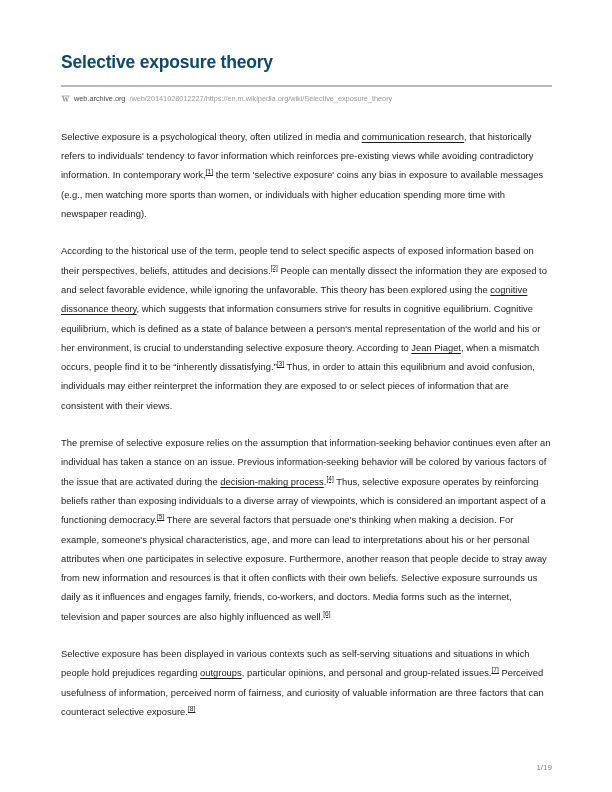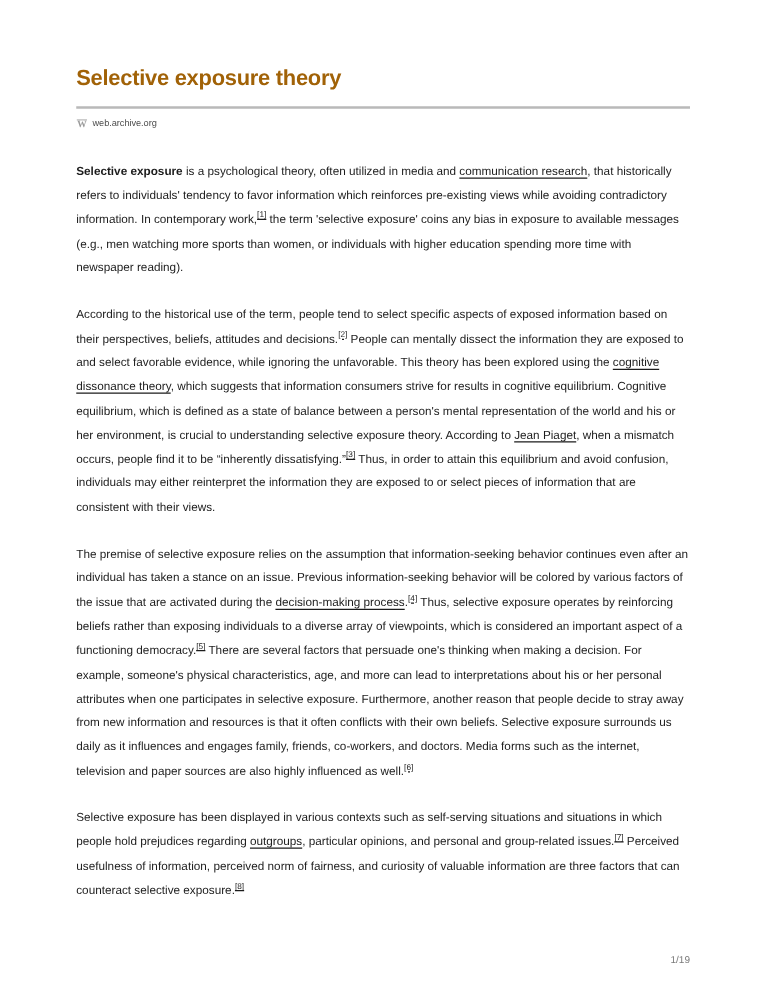--- a/index.html
+++ b/index.html
@@ -24,21 +24,21 @@
     box-sizing: border-box;
     padding: 52px 60px 0 61px;
   }
 
   
   .doc-title {
     font-size: 17.5px;
     font-weight: bold;
     line-height: 1.25;
     letter-spacing: -0.2px;
-    color: #a16207;
+    color: #0c4a6e;
     margin: 0 0 11px 0;
   }
 
   .title-rule {
     height: 2px;
     background: #b9b9b9;
     width: 491px;
     margin: 0 0 8px 0;
   }
 
@@ -78,21 +78,21 @@
     color: #1c1c1c;
     text-align: left;
   }
   .para {
     margin: 0 0 18px 0;
     letter-spacing: 0.01px;
   }
   .para:last-child { margin-bottom: 0; }
 
   .lead-term {
-    font-weight: bold;
+    font-weight: normal;
   }
   a.wlink {
     color: inherit;
     text-decoration: underline;
     text-underline-offset: 1.5px;
   }
   sup.ref {
     font-size: 6.6px;
     vertical-align: super;
     line-height: 0;
@@ -122,20 +122,21 @@
   <div class="title-rule"></div>
 
   <div class="source-line">
     <span class="wiki-mark">
       <svg width="9" height="9" viewBox="0 0 12 12" aria-hidden="true">
         <text x="6" y="9.3" font-family="Liberation Serif, serif" font-size="10" font-weight="bold" text-anchor="middle" fill="#999999">W</text>
         <rect x="0.5" y="0.8" width="11" height="0.9" fill="#999999"></rect>
       </svg>
     </span>
     <span class="source-host">web.archive.org</span>
+      <span class="source-path">/web/20141028012227/https://en.m.wikipedia.org/wiki/Selective_exposure_theory</span>
   </div>
 
   <div class="article">
     <p class="para"><span class="lead-term">Selective exposure</span> is a psychological theory, often utilized in media and <a class="wlink" href="#">communication research</a>, that historically refers to individuals' tendency to favor information which reinforces pre-existing views while avoiding contradictory information. In contemporary work,<sup class="ref"><a href="#">[1]</a></sup> the term 'selective exposure' coins any bias in exposure to available messages (e.g., men watching more sports than women, or individuals with higher education spending more time with newspaper reading).</p>
     <p class="para">According to the historical use of the term, people tend to select specific aspects of exposed information based on their perspectives, beliefs, attitudes and decisions.<sup class="ref"><a href="#">[2]</a></sup> People can mentally dissect the information they are exposed to and select favorable evidence, while ignoring the unfavorable. This theory has been explored using the <a class="wlink" href="#">cognitive dissonance theory</a>, which suggests that information consumers strive for results in cognitive equilibrium. Cognitive equilibrium, which is defined as a state of balance between a person's mental representation of the world and his or her environment, is crucial to understanding selective exposure theory. According to <a class="wlink" href="#">Jean Piaget</a>, when a mismatch occurs, people find it to be “inherently dissatisfying.”<sup class="ref"><a href="#">[3]</a></sup> Thus, in order to attain this equilibrium and avoid confusion, individuals may either reinterpret the information they are exposed to or select pieces of information that are consistent with their views.</p>
     <p class="para">The premise of selective exposure relies on the assumption that information-seeking behavior continues even after an individual has taken a stance on an issue. Previous information-seeking behavior will be colored by various factors of the issue that are activated during the <a class="wlink" href="#">decision-making process</a>.<sup class="ref"><a href="#">[4]</a></sup> Thus, selective exposure operates by reinforcing beliefs rather than exposing individuals to a diverse array of viewpoints, which is considered an important aspect of a functioning democracy.<sup class="ref"><a href="#">[5]</a></sup> There are several factors that persuade one's thinking when making a decision. For example, someone's physical characteristics, age, and more can lead to interpretations about his or her personal attributes when one participates in selective exposure. Furthermore, another reason that people decide to stray away from new information and resources is that it often conflicts with their own beliefs. Selective exposure surrounds us daily as it influences and engages family, friends, co-workers, and doctors. Media forms such as the internet, television and paper sources are also highly influenced as well.<sup class="ref"><a href="#">[6]</a></sup></p>
     <p class="para">Selective exposure has been displayed in various contexts such as self-serving situations and situations in which people hold prejudices regarding <a class="wlink" href="#">outgroups</a>, particular opinions, and personal and group-related issues.<sup class="ref"><a href="#">[7]</a></sup> Perceived usefulness of information, perceived norm of fairness, and curiosity of valuable information are three factors that can counteract selective exposure.<sup class="ref"><a href="#">[8]</a></sup></p>
   </div>
 
   <div class="page-footer">1/19</div>

